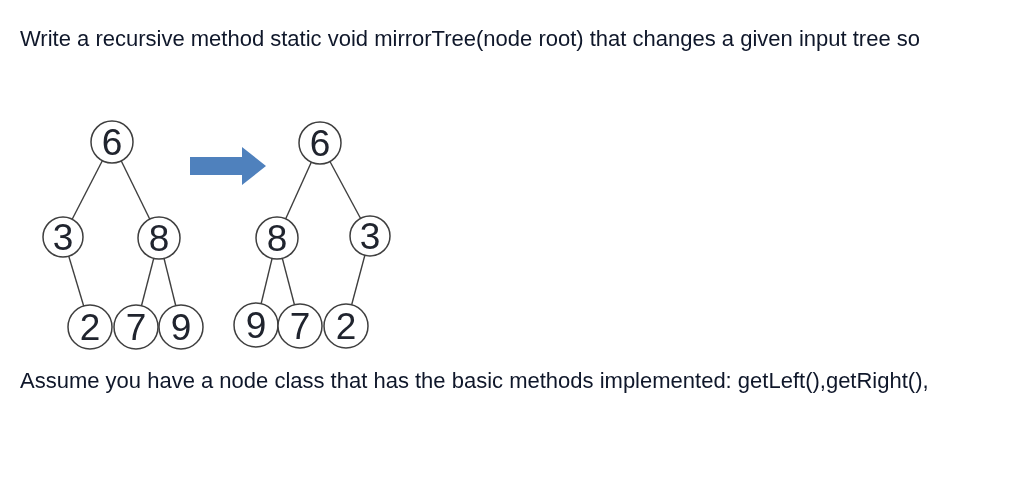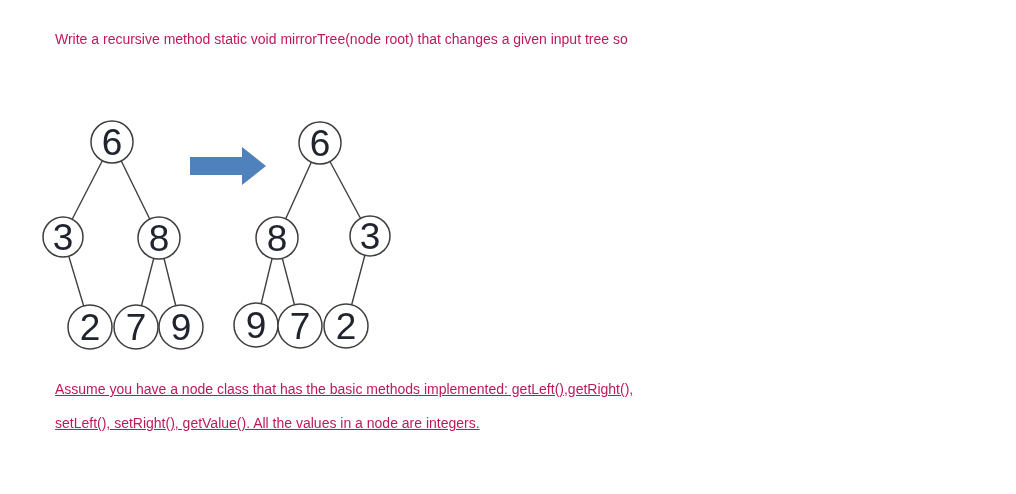--- a/index.html
+++ b/index.html
@@ -11,28 +11,27 @@
     position: relative;
     width: 1016px;
     height: 494px;
     background: #ffffff;
     overflow: hidden;
     font-family: "Liberation Sans", sans-serif;
   }
   .para {
     position: absolute;
     left: 20px;
-    color: #be185d;
-    font-size: 14px;
+    color: #0f172a;
+    font-size: 22px;
     line-height: 34px;
     white-space: nowrap;
-    margin-left: 35px;
   }
   .para-question { top: 22px; }
-  .para-assumption { top: 372px; text-decoration: underline; }
+  .para-assumption { top: 364px; }
   .diagram {
     position: absolute;
     left: 30px;
     top: 105px;
     width: 380px;
     height: 260px;
   }
 </style>
 </head>
 <body>
@@ -80,16 +79,15 @@
         <circle cx="270" cy="221" r="22" fill="#ffffff" stroke="#3f3f3f" stroke-width="1.5"></circle>
         <text x="270" y="234" text-anchor="middle" fill="#20242e" font-size="37" font-family="&quot;Liberation Sans&quot;, sans-serif">7</text>
         <circle cx="316" cy="221" r="22" fill="#ffffff" stroke="#3f3f3f" stroke-width="1.5"></circle>
         <text x="316" y="234" text-anchor="middle" fill="#20242e" font-size="37" font-family="&quot;Liberation Sans&quot;, sans-serif">2</text>
       </g>
       <polygon points="160,52 212,52 212,42 236,61 212,80 212,70 160,70" fill="#4f81bd"></polygon>
     </svg>
 
   <div class="para para-assumption">
     <div>Assume you have a node class that has the basic methods implemented: getLeft(),getRight(),</div>
-    <div>setLeft(), setRight(), getValue(). All the values in a node are integers.</div>
   </div>
 
 </div>
 
 </body></html>

